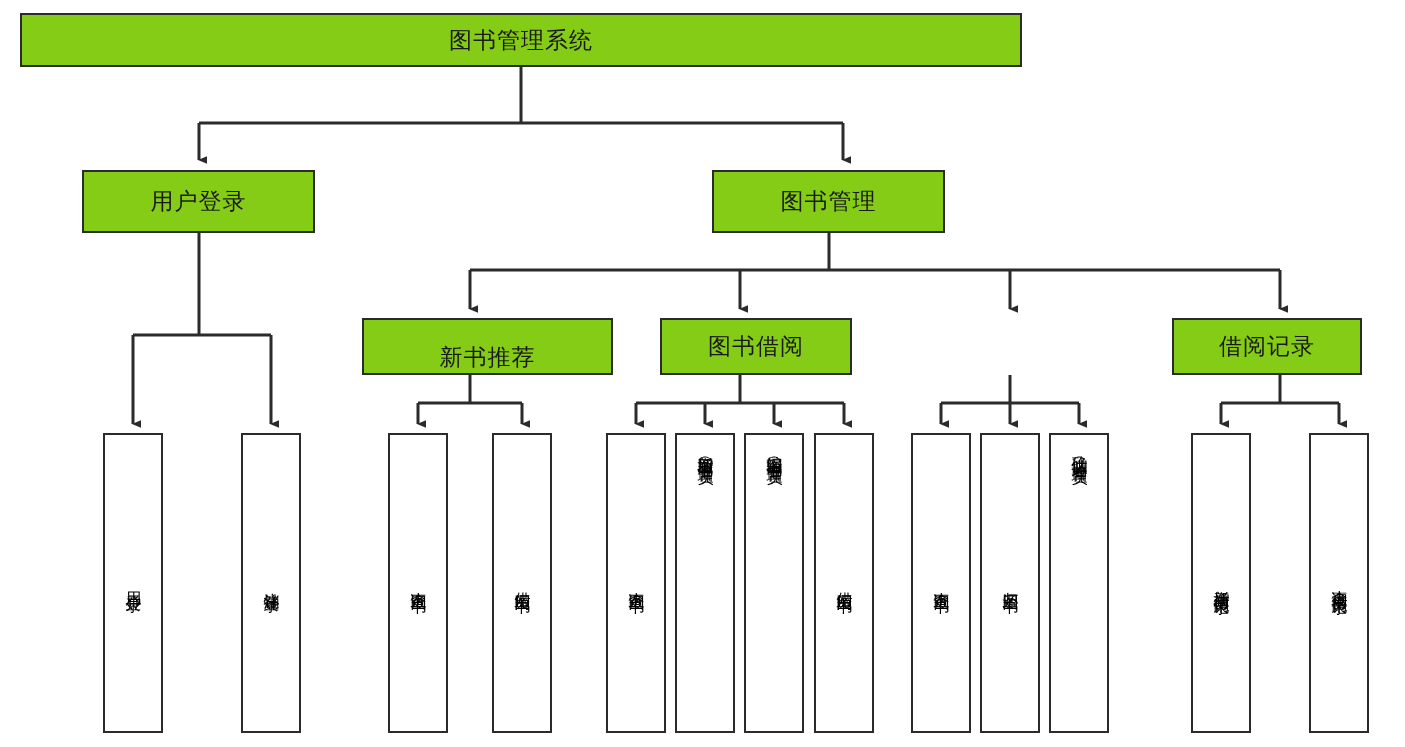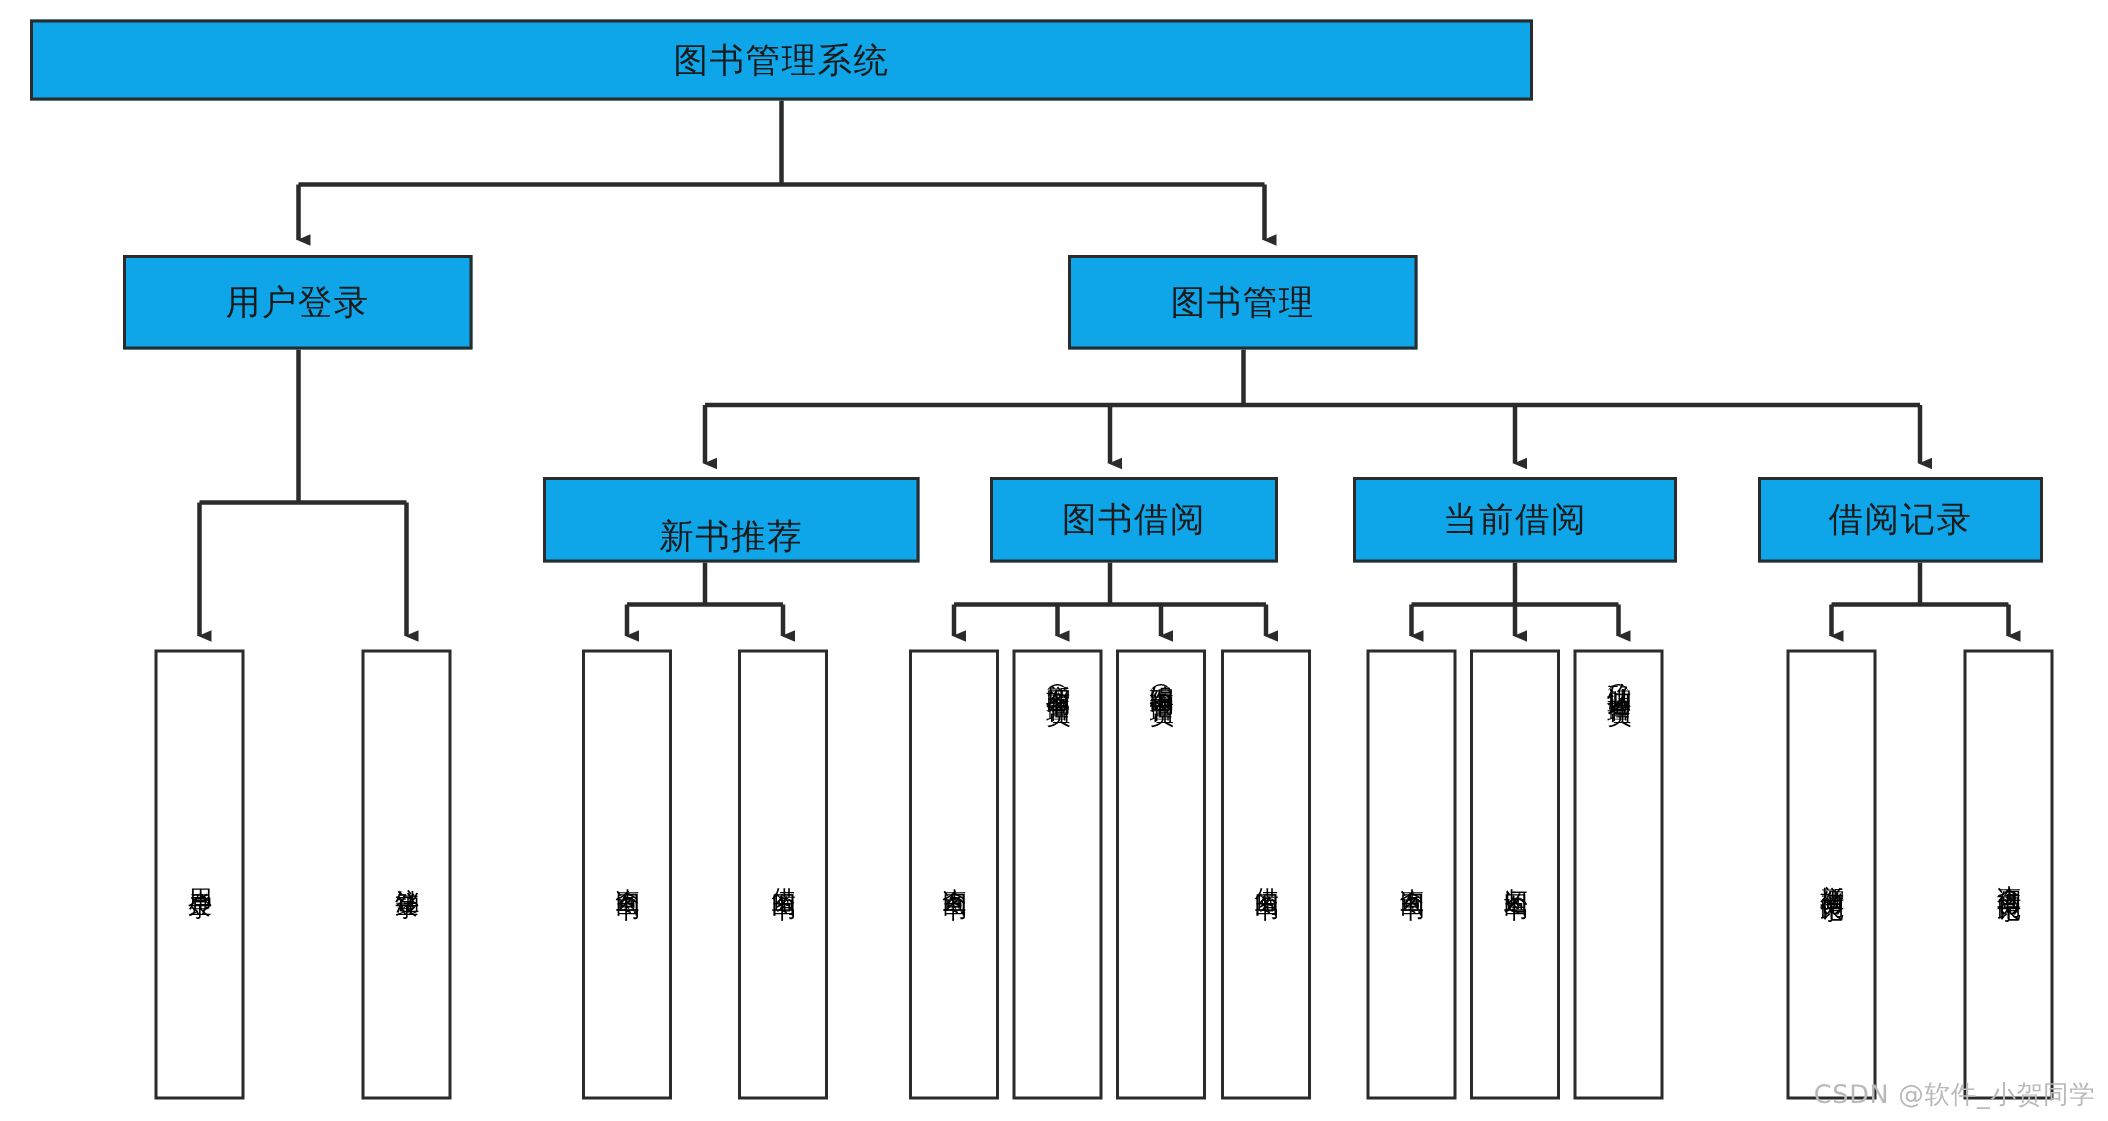--- a/index.html
+++ b/index.html
@@ -13,21 +13,21 @@
   #canvas {
     position: relative;
     width: 1405px;
     height: 747px;
     background: #ffffff;
     overflow: hidden;
   }
   .node {
     position: absolute;
     box-sizing: border-box;
-    background: #0ea5e9;
+    background: #84cc16;
     border: 2.5px solid #2b2b2b;
     display: flex;
     align-items: center;
     justify-content: center;
     color: #1a1a1a;
   }
   .node.h {
     font-size: 23px;
     letter-spacing: 1px;
   }
@@ -133,23 +133,20 @@
   <div class="node h" style="left:712px; top:170px; width:233px; height:63px;text-align:center;">
     <span>图书管理</span>
   </div>
 
   <div class="node h" style="left:362px; top:318px; width:251px; height:57px;align-items:flex-end;">
     <span>新书推荐</span>
   </div>
   <div class="node h" style="left:632px; top:318px; width:192px; height:57px;margin-left:28px;">
     <span>图书借阅</span>
   </div>
-  <div class="node h" style="left:902px; top:318px; width:216px; height:57px;">
-    <span>当前借阅</span>
-  </div>
   <div class="node h" style="left:1172px; top:318px; width:190px; height:57px;">
     <span>借阅记录</span>
   </div>
 
   <div class="leafwrap" style="left:103px; top:433px; width:60px; height:300px; align-items:center; padding-top:0;">
     <span class="vtext">用户登录</span>
   </div>
   <div class="leafwrap" style="left:241px; top:433px; width:60px; height:300px; align-items:center; padding-top:0;">
     <span class="vtext">注销登录</span>
   </div>
@@ -184,15 +181,14 @@
     <span class="vtext">确认归还（管理员）</span>
   </div>
 
   <div class="leafwrap" style="left:1191px; top:433px; width:60px; height:300px; align-items:center; padding-top:0;">
     <span class="vtext">新增借阅记录</span>
   </div>
   <div class="leafwrap" style="left:1309px; top:433px; width:60px; height:300px; align-items:center; padding-top:0;">
     <span class="vtext">查询借阅记录</span>
   </div>
 
-  <div class="watermark">CSDN @软件_小贺同学</div>
 
 </div>
 
 </body></html>

